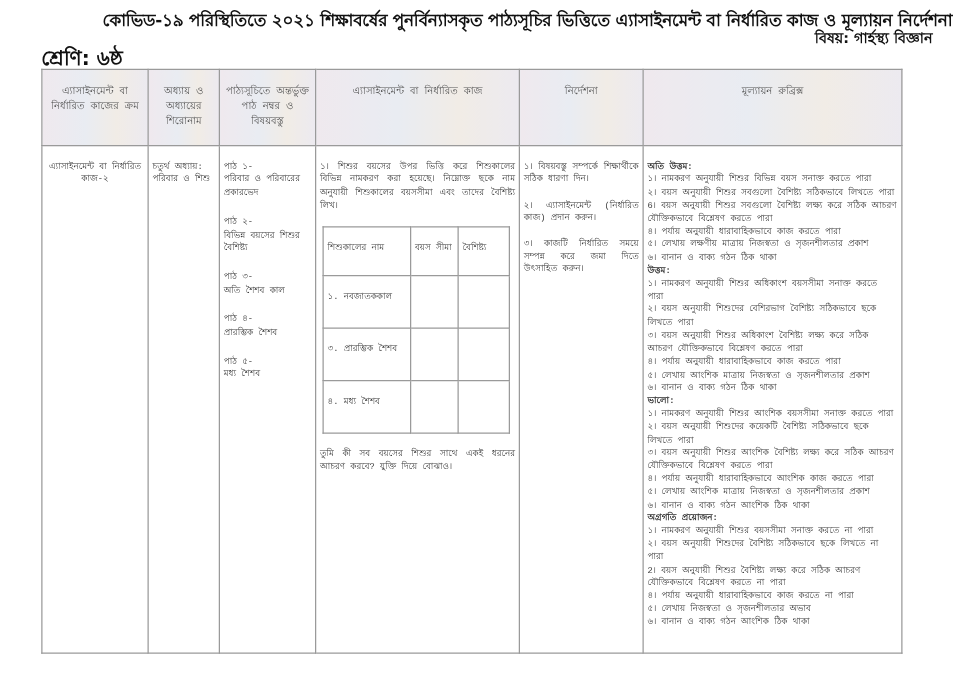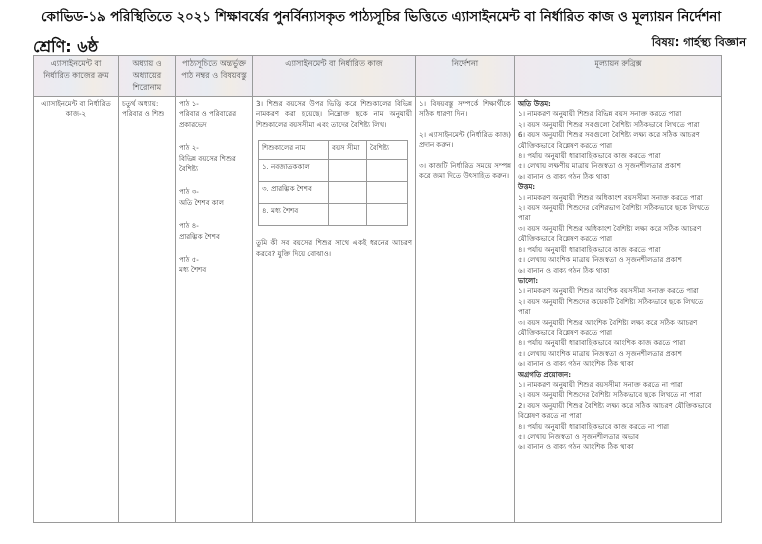--- a/index.html
+++ b/index.html
@@ -1,24 +1,24 @@
 <!DOCTYPE html>
 <html><head>
 <meta charset="utf-8">
 <style>
   html, body { margin:0; padding:0; background:#ffffff; }
   body { width:762px; height:544px; position:relative; overflow:hidden;
          font-family:"DejaVu Sans", sans-serif; color:#2a2a2a; }
-  .title { position:absolute; left:0; top:6px; width:762px; text-align:center;
+  .title { position:absolute; left:0; top:6px; width:762px; text-align:right;
            font-size:13.5px; font-weight:bold; color:#111; letter-spacing:-0.2px; white-space:nowrap; }
   .class-label { position:absolute; left:33px; top:34px; font-size:16px; font-weight:bold; color:#111; }
-  .subject-label { position:absolute; right:16px; top:34px; font-size:11.5px; font-weight:bold; color:#111; }
+  .subject-label { position:absolute; right:16px; top:22px; font-size:11.5px; font-weight:bold; color:#111; }
   table.main { position:absolute; left:33px; top:55px; width:689px; height:468px;
                border-collapse:collapse; table-layout:fixed; }
-  table.main th, table.main td { border:1px solid #9a9a9a; vertical-align:top; padding:2px 3px; }
+  table.main th, table.main td { border:1px solid #9a9a9a; vertical-align:top; padding:12px 3px;font-family:Liberation Mono, monospace; }
   table.main thead th { background:linear-gradient(90deg,#efe9ee,#e9ecf2 40%,#f1ece6 70%,#eceaf0);
                         font-weight:normal; font-size:8px; color:#555; text-align:center; line-height:12px; height:36px; }
   table.main td { font-size:7px; line-height:10.4px; color:#3c3c3c; }
   .c1 { width:85px; } .c2 { width:57px; } .c3 { width:77px; } .c4 { width:163px; } .c5 { width:99px; } .c6 { width:auto; }
   .center { text-align:center; }
   .lesson { margin-bottom:13px; }
   .lesson-num { display:block; }
   .inner-table { border-collapse:collapse; width:150px; margin:10px 0 12px 2px; table-layout:fixed; }
   .inner-table th, .inner-table td { border:1px solid #8e8e8e; font-size:7px; color:#444; padding:3px 3px; height:17px; vertical-align:middle; }
   .inner-table th { font-weight:normal; text-align:left; height:14px;margin-top:32px; }
@@ -78,21 +78,21 @@
         <div class="lesson">
           <span class="lesson-num">পাঠ ৪-</span>
           <span>প্রারম্ভিক শৈশব</span>
         </div>
         <div class="lesson">
           <span class="lesson-num">পাঠ ৫-</span>
           <span>মধ্য শৈশব</span>
         </div>
       </td>
       <td>
-        <div class="para">3। শিশুর বয়সের উপর ভিত্তি করে শিশুকালের বিভিন্ন নামকরণ করা হয়েছে। নিম্নোক্ত ছকে নাম অনুযায়ী শিশুকালের বয়সসীমা এবং তাদের বৈশিষ্ট্য লিখ।</div>
+        <div class="para">১। শিশুর বয়সের উপর ভিত্তি করে শিশুকালের বিভিন্ন নামকরণ করা হয়েছে। নিম্নোক্ত ছকে নাম অনুযায়ী শিশুকালের বয়সসীমা এবং তাদের বৈশিষ্ট্য লিখ।</div>
         <table class="inner-table">
           <colgroup>
               <col class="ic1">
               <col class="ic2">
               <col>
             </colgroup>
           <tbody>
               <tr>
             <th>শিশুকালের নাম</th>
             <th>বয়স সীমা</th>

